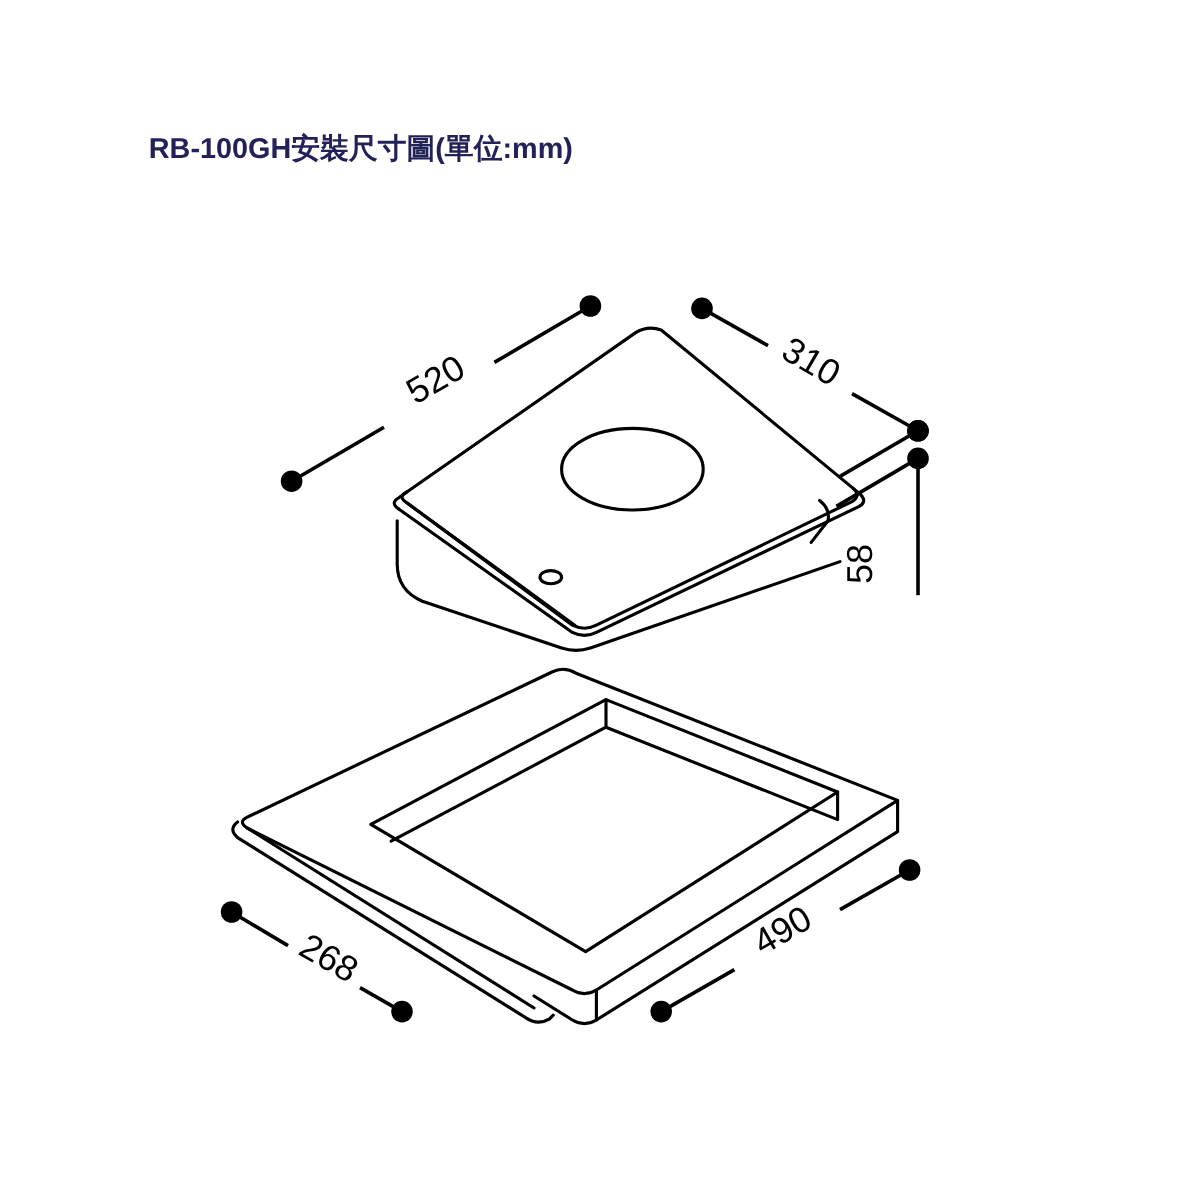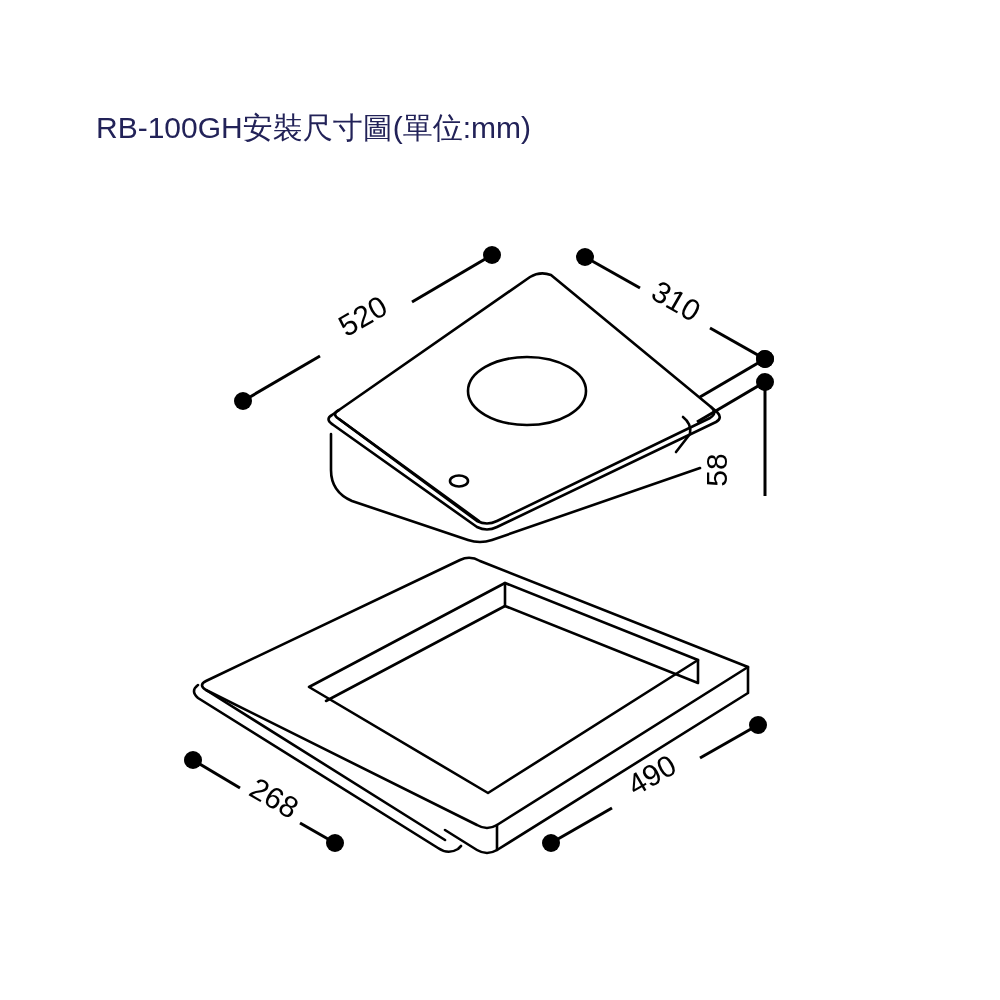--- a/index.html
+++ b/index.html
@@ -15,25 +15,25 @@
     overflow: hidden;
   }
   #page {
     position: relative;
     width: 1000px;
     height: 1000px;
     background: #ffffff;
   }
   #diagram-title {
     position: absolute;
-    left: 96px;
+    left: 124px;
     top: 108px;
     font-family: "Liberation Sans", sans-serif;
-    font-size: 30px;
-    font-weight: normal;
+    font-size: 24px;
+    font-weight: bold;
     letter-spacing: 0px;
     color: #222258;
     white-space: nowrap;
   }
   #drawing-canvas {
     position: absolute;
     left: 0;
     top: 0;
     width: 1000px;
     height: 1000px;

